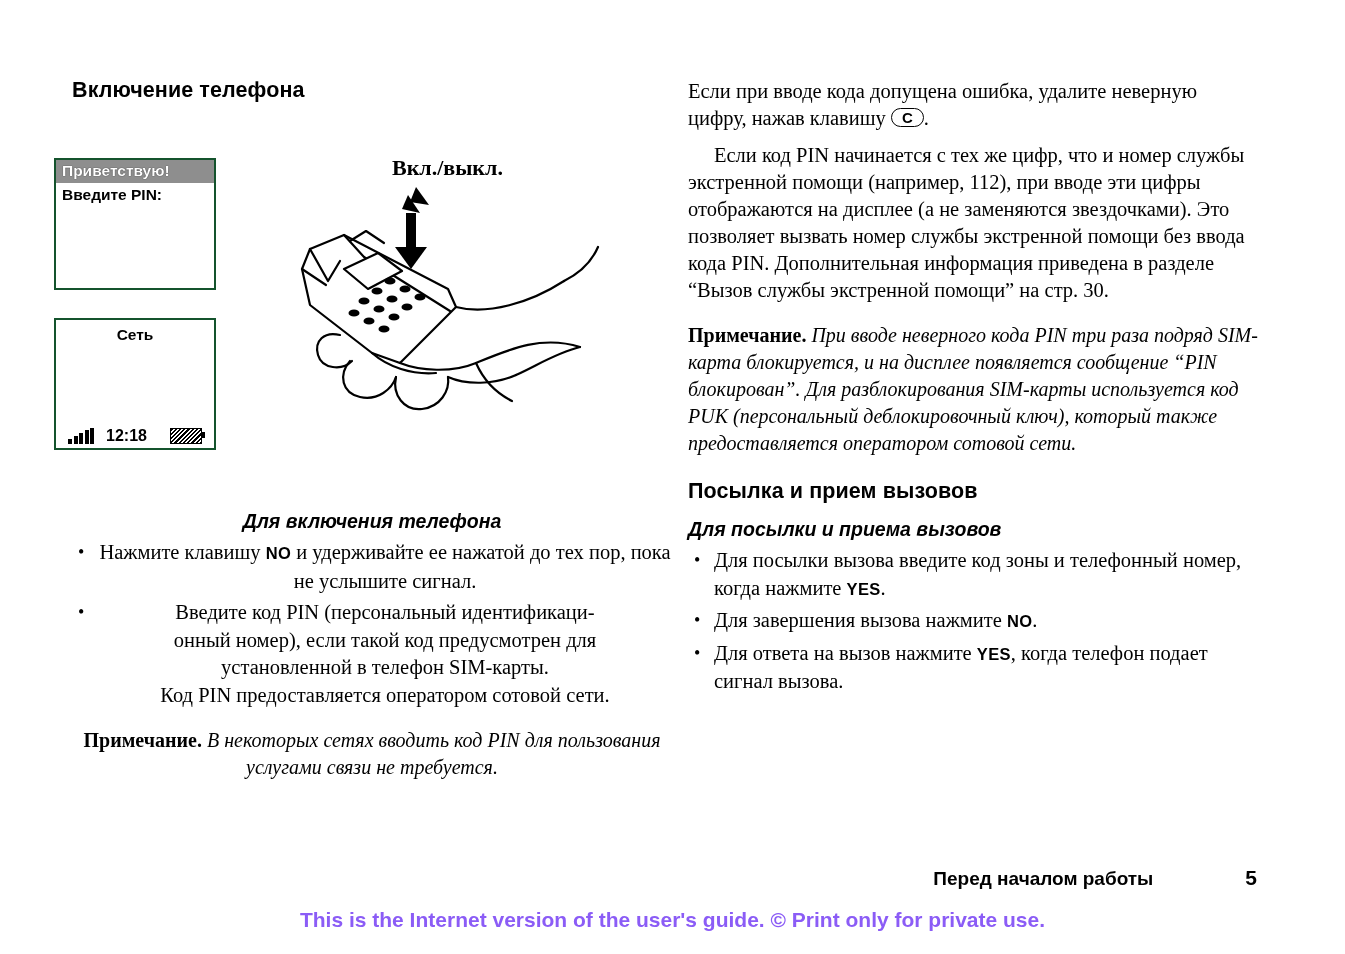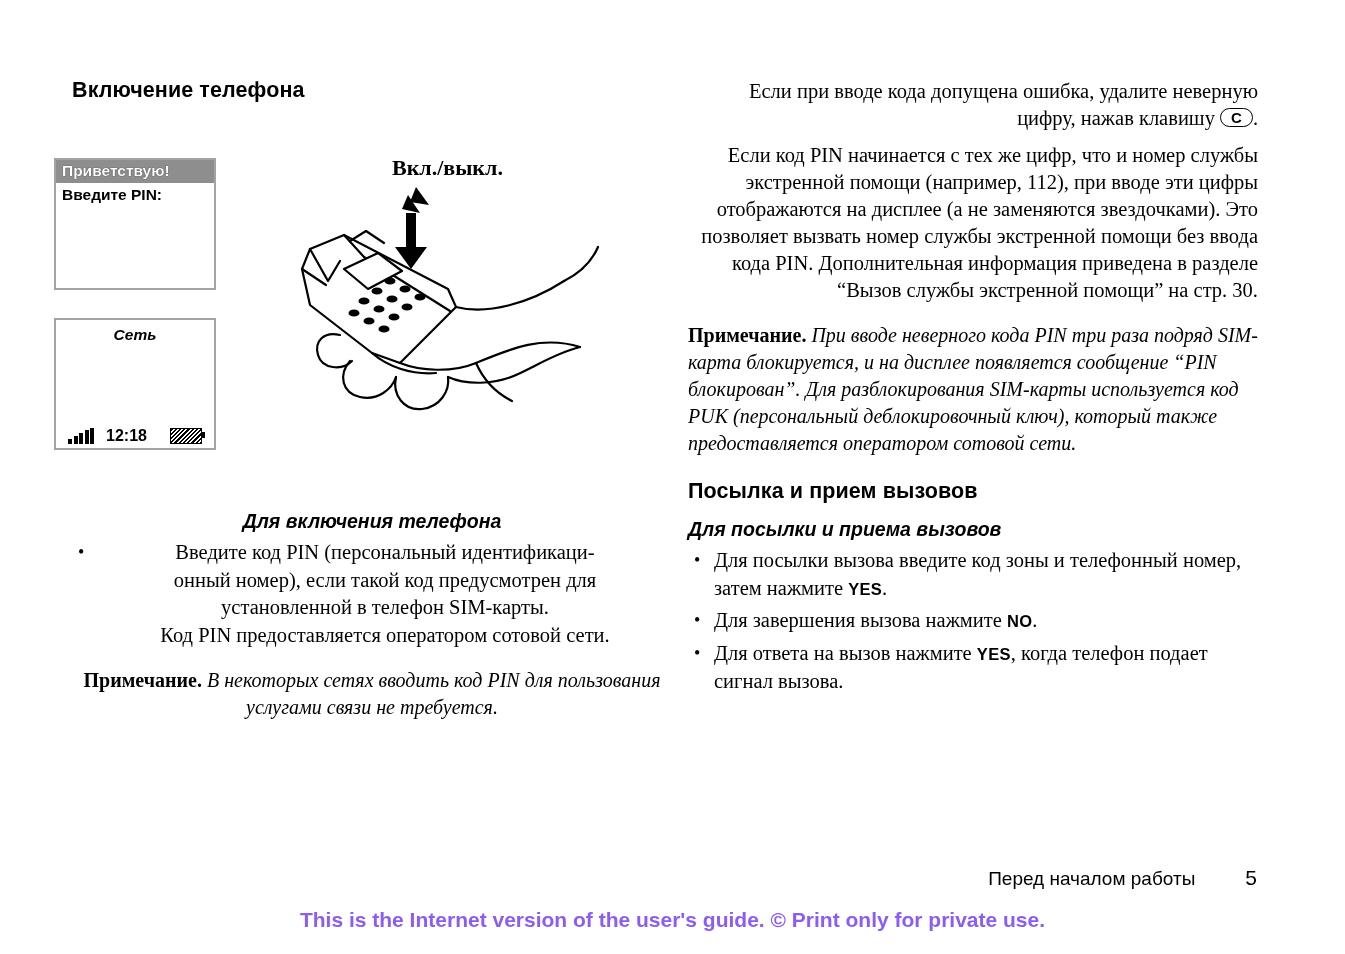--- a/index.html
+++ b/index.html
@@ -42,21 +42,21 @@
     font-family: "Liberation Sans", sans-serif;
     font-size: 19.5px;
     font-weight: bold;
     font-style: italic;
     margin: 0 0 6px 0;
   }
   p.body {
     font-size: 20.5px;
     line-height: 27px;
     margin: 0 0 10px 0;
-    text-align: right;
+    text-align: left;
   }
   p.body.indent {
     text-indent: 26px;
   }
   .note {
     font-size: 20px;
     line-height: 27px;
     margin: 18px 0 0 0;
   }
   .note b {
@@ -92,21 +92,21 @@
     letter-spacing: 0.3px;
   }
   
   .screens {
     position: absolute;
     left: 54px;
     top: 158px;
   }
   .screen {
     width: 162px;
-    border: 2px solid #a3a3a3;
+    border: 2px solid #14532d;
     background: #fff;
     box-sizing: border-box;
     position: relative;
   }
   .screen1 { height: 132px; margin-bottom: 28px; }
   .screen2 { height: 132px; }
   .screen-banner {
     background: #8e8e8e;
     color: #ffffff;
     font-family: "Liberation Sans", sans-serif;
@@ -120,21 +120,20 @@
     font-weight: bold;
     font-size: 15.5px;
     padding: 3px 6px 0 6px;
   }
   .screen-center-title {
     font-family: "Liberation Sans", sans-serif;
     font-weight: bold;
     font-size: 15.5px;
     text-align: center;
     padding-top: 6px;
-    font-style: italic;
   }
   .status-row {
     position: absolute;
     left: 0;
     right: 0;
     bottom: 4px;
     display: flex;
     align-items: flex-end;
     padding: 0 12px;
   }
@@ -188,25 +187,25 @@
     top: 185px;
     width: 340px;
     height: 290px;
   }
   
   .footer {
     position: absolute;
     right: 88px;
     top: 866px;
     font-family: "Liberation Sans", sans-serif;
-    font-weight: normal;
+    font-weight: bold;
     font-size: 19px;
     display: flex;
     align-items: baseline;
-    gap: 50px;
+    gap: 92px;
   }
   .footer .pageno {
     font-size: 21px;
   }
   .disclaimer {
     position: absolute;
     left: 0;
     right: 0;
     top: 908px;
     text-align: center;
@@ -303,20 +302,23 @@
       <path d="M176,122 C208,130 250,118 284,96"></path>
       <path d="M284,96 C300,88 312,76 318,62"></path>
       <path d="M196,178 C204,196 216,208 232,216"></path>
     </g>
   </svg>
 
   <div style="position:absolute;left:72px;top:510px;width:600px;text-align:center;">
     <h3 class="subsection">Для включения телефона</h3>
     <ul class="bullets">
       <li>
+        <span>Нажмите клавишу </span><span class="key">NO</span><span> и удерживайте ее нажатой до тех пор, пока не услышите сигнал.</span>
+      </li>
+      <li>
         <span>Введите код PIN (персональный идентификаци-</span><br>
         <span>онный номер), если такой код предусмотрен для</span><br>
         <span>установленной в телефон SIM-карты.</span><br>
         <span>Код PIN предоставляется оператором сотовой сети.</span>
       </li>
     </ul>
     <p class="note">
       <b>Примечание.</b><i> В некоторых сетях вводить код PIN для пользования услугами связи не требуется.</i>
     </p>
   </div>
@@ -328,21 +330,21 @@
     <p class="body indent">Если код PIN начинается с тех же цифр, что и номер службы экстренной помощи (например, 112), при вводе эти цифры отображаются на дисплее (а не заменяются звездочками). Это позволяет вызвать номер службы экстренной помощи без ввода кода PIN. Дополнительная информация приведена в разделе “Вызов службы экстренной помощи” на стр. 30.</p>
 
     <p class="note">
       <b>Примечание.</b><i> При вводе неверного кода PIN три раза подряд SIM-карта блокируется, и на дисплее появляется сообщение “PIN блокирован”. Для разблокирования SIM-карты используется код PUK (персональный деблокировочный ключ), который также предоставляется оператором сотовой сети.</i>
     </p>
 
     <h2 class="section" style="margin-top:22px;">Посылка и прием вызовов</h2>
     <h3 class="subsection">Для посылки и приема вызовов</h3>
     <ul class="bullets">
       <li>
-        <span>Для посылки вызова введите код зоны и телефонный номер, затем нажмите </span><span class="key">YES</span><span>.</span>
+        <span>Для посылки вызова введите код зоны и телефонный номер, когда нажмите </span><span class="key">YES</span><span>.</span>
       </li>
       <li>
         <span>Для завершения вызова нажмите </span><span class="key">NO</span><span>.</span>
       </li>
       <li>
         <span>Для ответа на вызов нажмите </span><span class="key">YES</span><span>, когда телефон подает сигнал вызова.</span>
       </li>
     </ul>
   </div>
 

